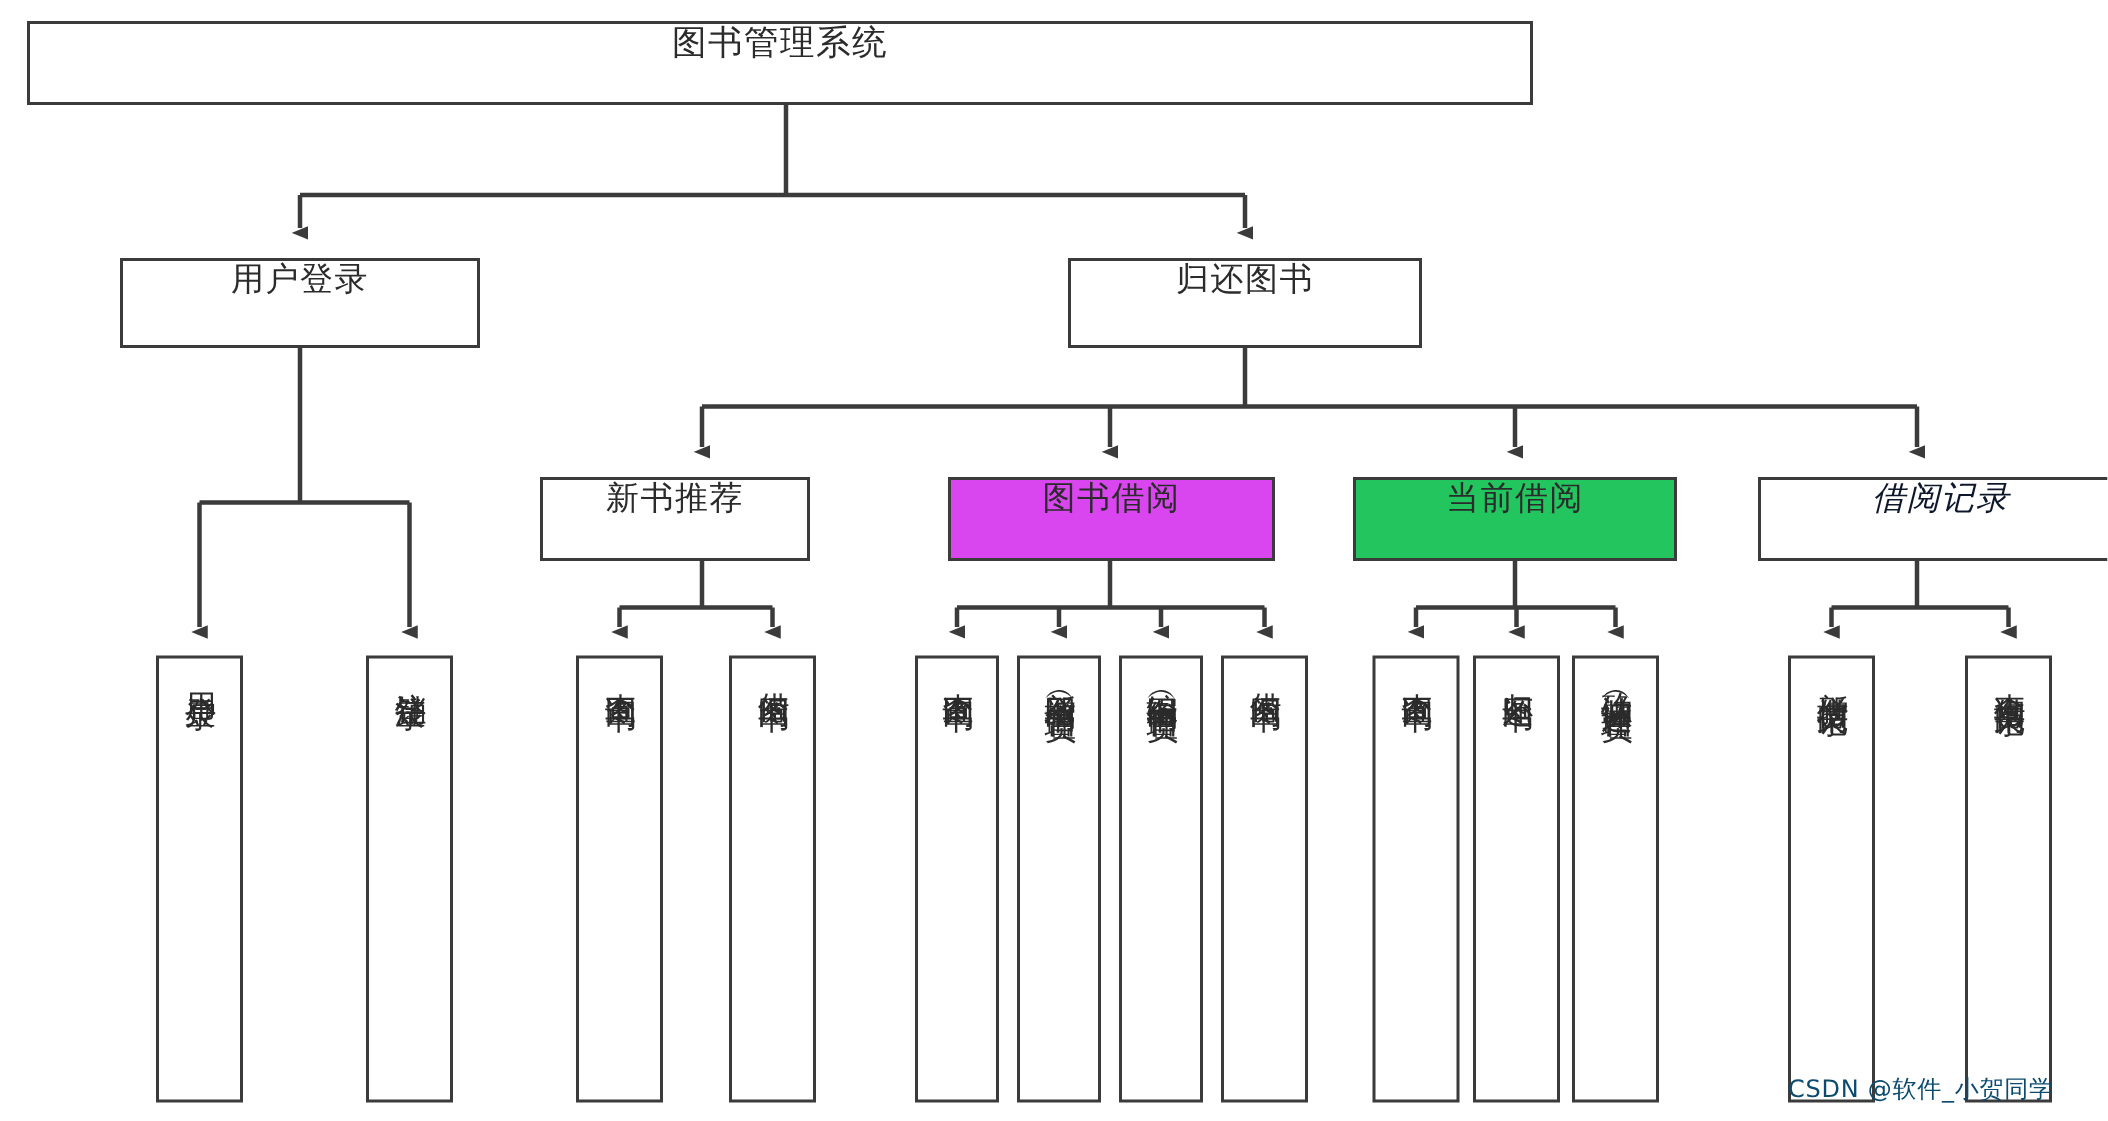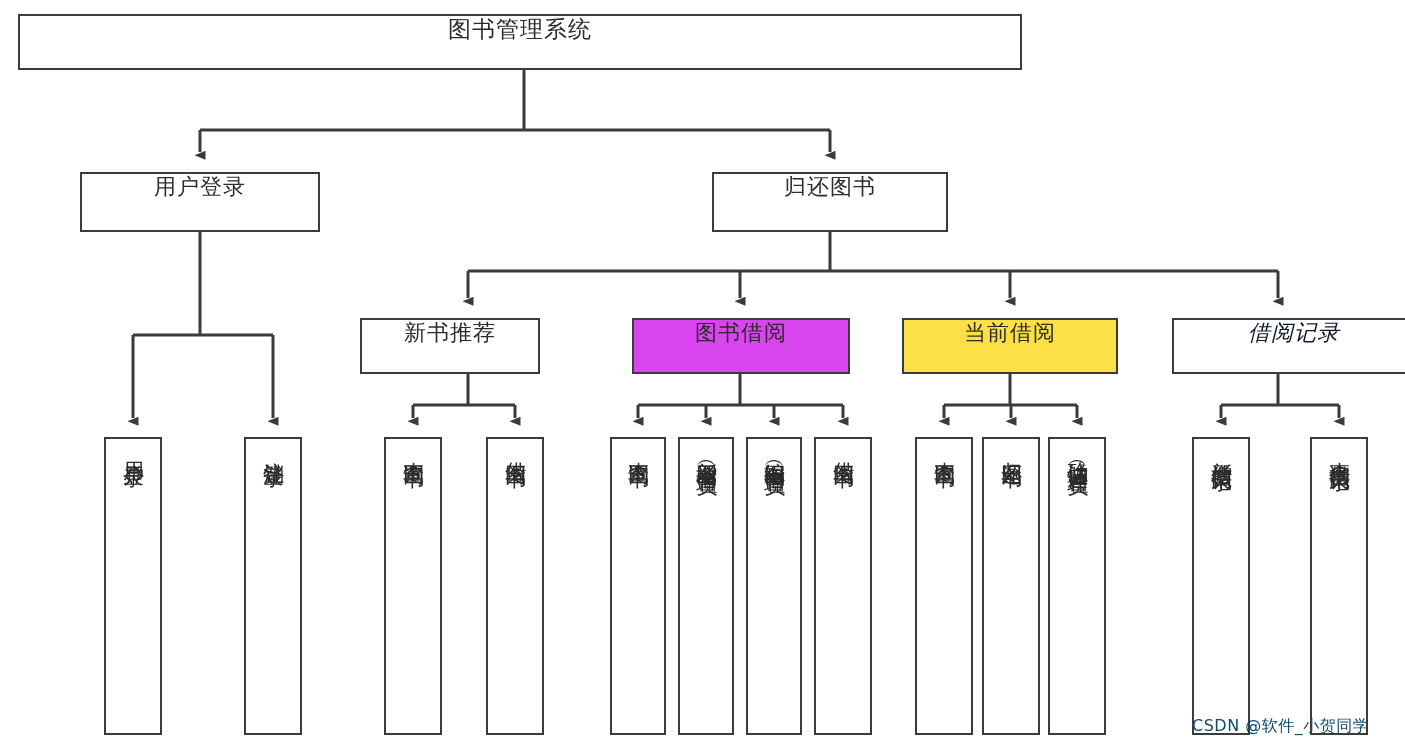--- a/index.html
+++ b/index.html
@@ -134,21 +134,21 @@
   <div class="node node-h" id="node-l1-1" style="left: 712px; top: 172px; width: 236px; height: 60px; border-color: rgb(59, 59, 59); background: rgb(255, 255, 255); color: rgb(43, 43, 43);">
     <span>归还图书</span>
   </div>
 
   <div class="node node-h" id="node-l2-0" style="left: 360px; top: 318px; width: 180px; height: 56px; border-color: rgb(59, 59, 59); background: rgb(255, 255, 255); color: rgb(43, 43, 43);">
     <span>新书推荐</span>
   </div>
   <div class="node node-h" id="node-l2-1" style="left: 632px; top: 318px; width: 218px; height: 56px; border-color: rgb(59, 59, 59); background: #d946ef; color: rgb(43, 43, 43);">
     <span>图书借阅</span>
   </div>
-  <div class="node node-h" id="node-l2-2" style="left: 902px; top: 318px; width: 216px; height: 56px; border-color: rgb(59, 59, 59); background: #fde047; color: rgb(43, 43, 43);">
+  <div class="node node-h" id="node-l2-2" style="left: 902px; top: 318px; width: 216px; height: 56px; border-color: rgb(59, 59, 59); background: #22c55e; color: rgb(43, 43, 43);">
     <span>当前借阅</span>
   </div>
   <div class="node node-h" id="node-l2-3" style="left: 1172px; top: 318px; width: 244px; height: 56px; border-color: rgb(59, 59, 59); background: rgb(255, 255, 255); color: #0f172a; font-style: italic;">
     <span>借阅记录</span>
   </div>
 
   <div class="node node-v" id="node-leaf-0" style="left: 104px; top: 437px; width: 58px; height: 298px; border-color: rgb(59, 59, 59); background: rgb(255, 255, 255); color: rgb(43, 43, 43);">
     <span class="vtext">用户登录</span>
   </div>
   <div class="node node-v" id="node-leaf-1" style="left: 244px; top: 437px; width: 58px; height: 298px; border-color: rgb(59, 59, 59); background: rgb(255, 255, 255); color: rgb(43, 43, 43);">

